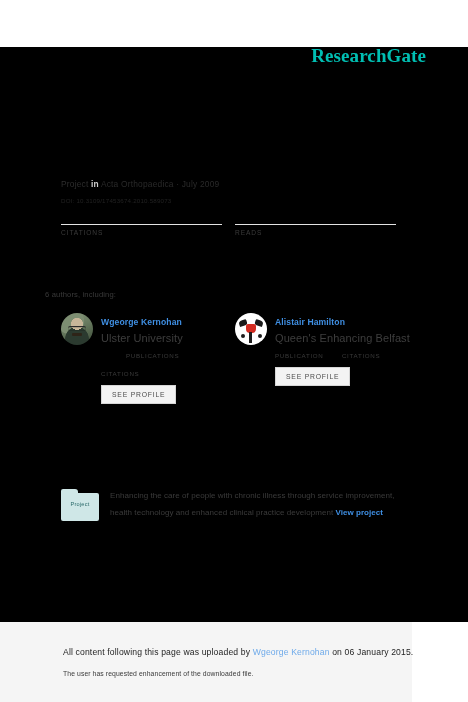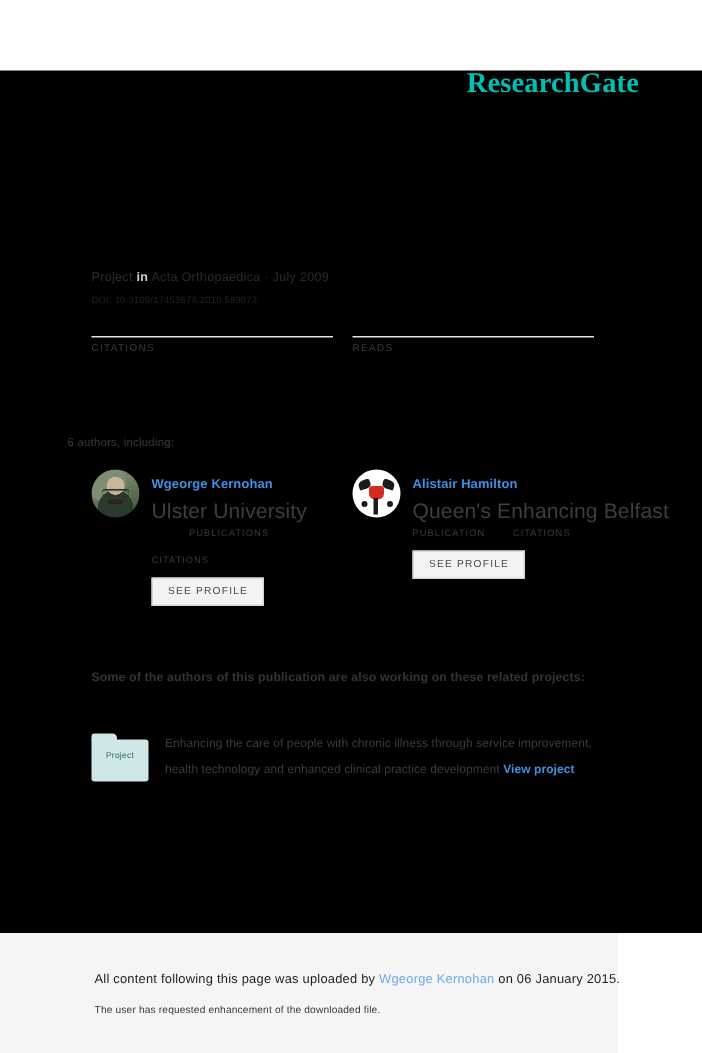--- a/index.html
+++ b/index.html
@@ -205,21 +205,21 @@
     font-size: 8.6px;
     font-weight: 700;
     color: #3f8fe3;
     white-space: nowrap;
     letter-spacing: 0.1px;
   }
   .author-affil {
     position: absolute;
     left: 40px;
     top: 19px;
-    font-size: 14px;
+    font-size: 11px;
     color: #3e3e3e;
     white-space: nowrap;
     letter-spacing: 0.1px;
     text-align: right;
   }
 
   .author-stats {
     position: absolute;
     left: 40px;
     top: 31px;
@@ -421,21 +421,20 @@
         <span class="cap">PUBLICATION</span>
       </span>
       <span class="stat-pair">
         <span class="num"></span>
         <span class="cap">CITATIONS</span>
       </span>
     </div>
     <div class="see-profile">SEE PROFILE</div>
   </div>
 
-  <div class="projects-head">Some of the authors of this publication are also working on these related projects:</div>
 
   <div class="project-row">
     <div class="project-icon">
       <span class="tab"></span>
       <span class="body"></span>
       <span class="body-label">Project</span>
     </div>
     <div class="project-text">
       <span>Enhancing the care of people with chronic illness through service improvement, health technology and enhanced clinical practice development</span>
       <span class="view-project">View project</span>

